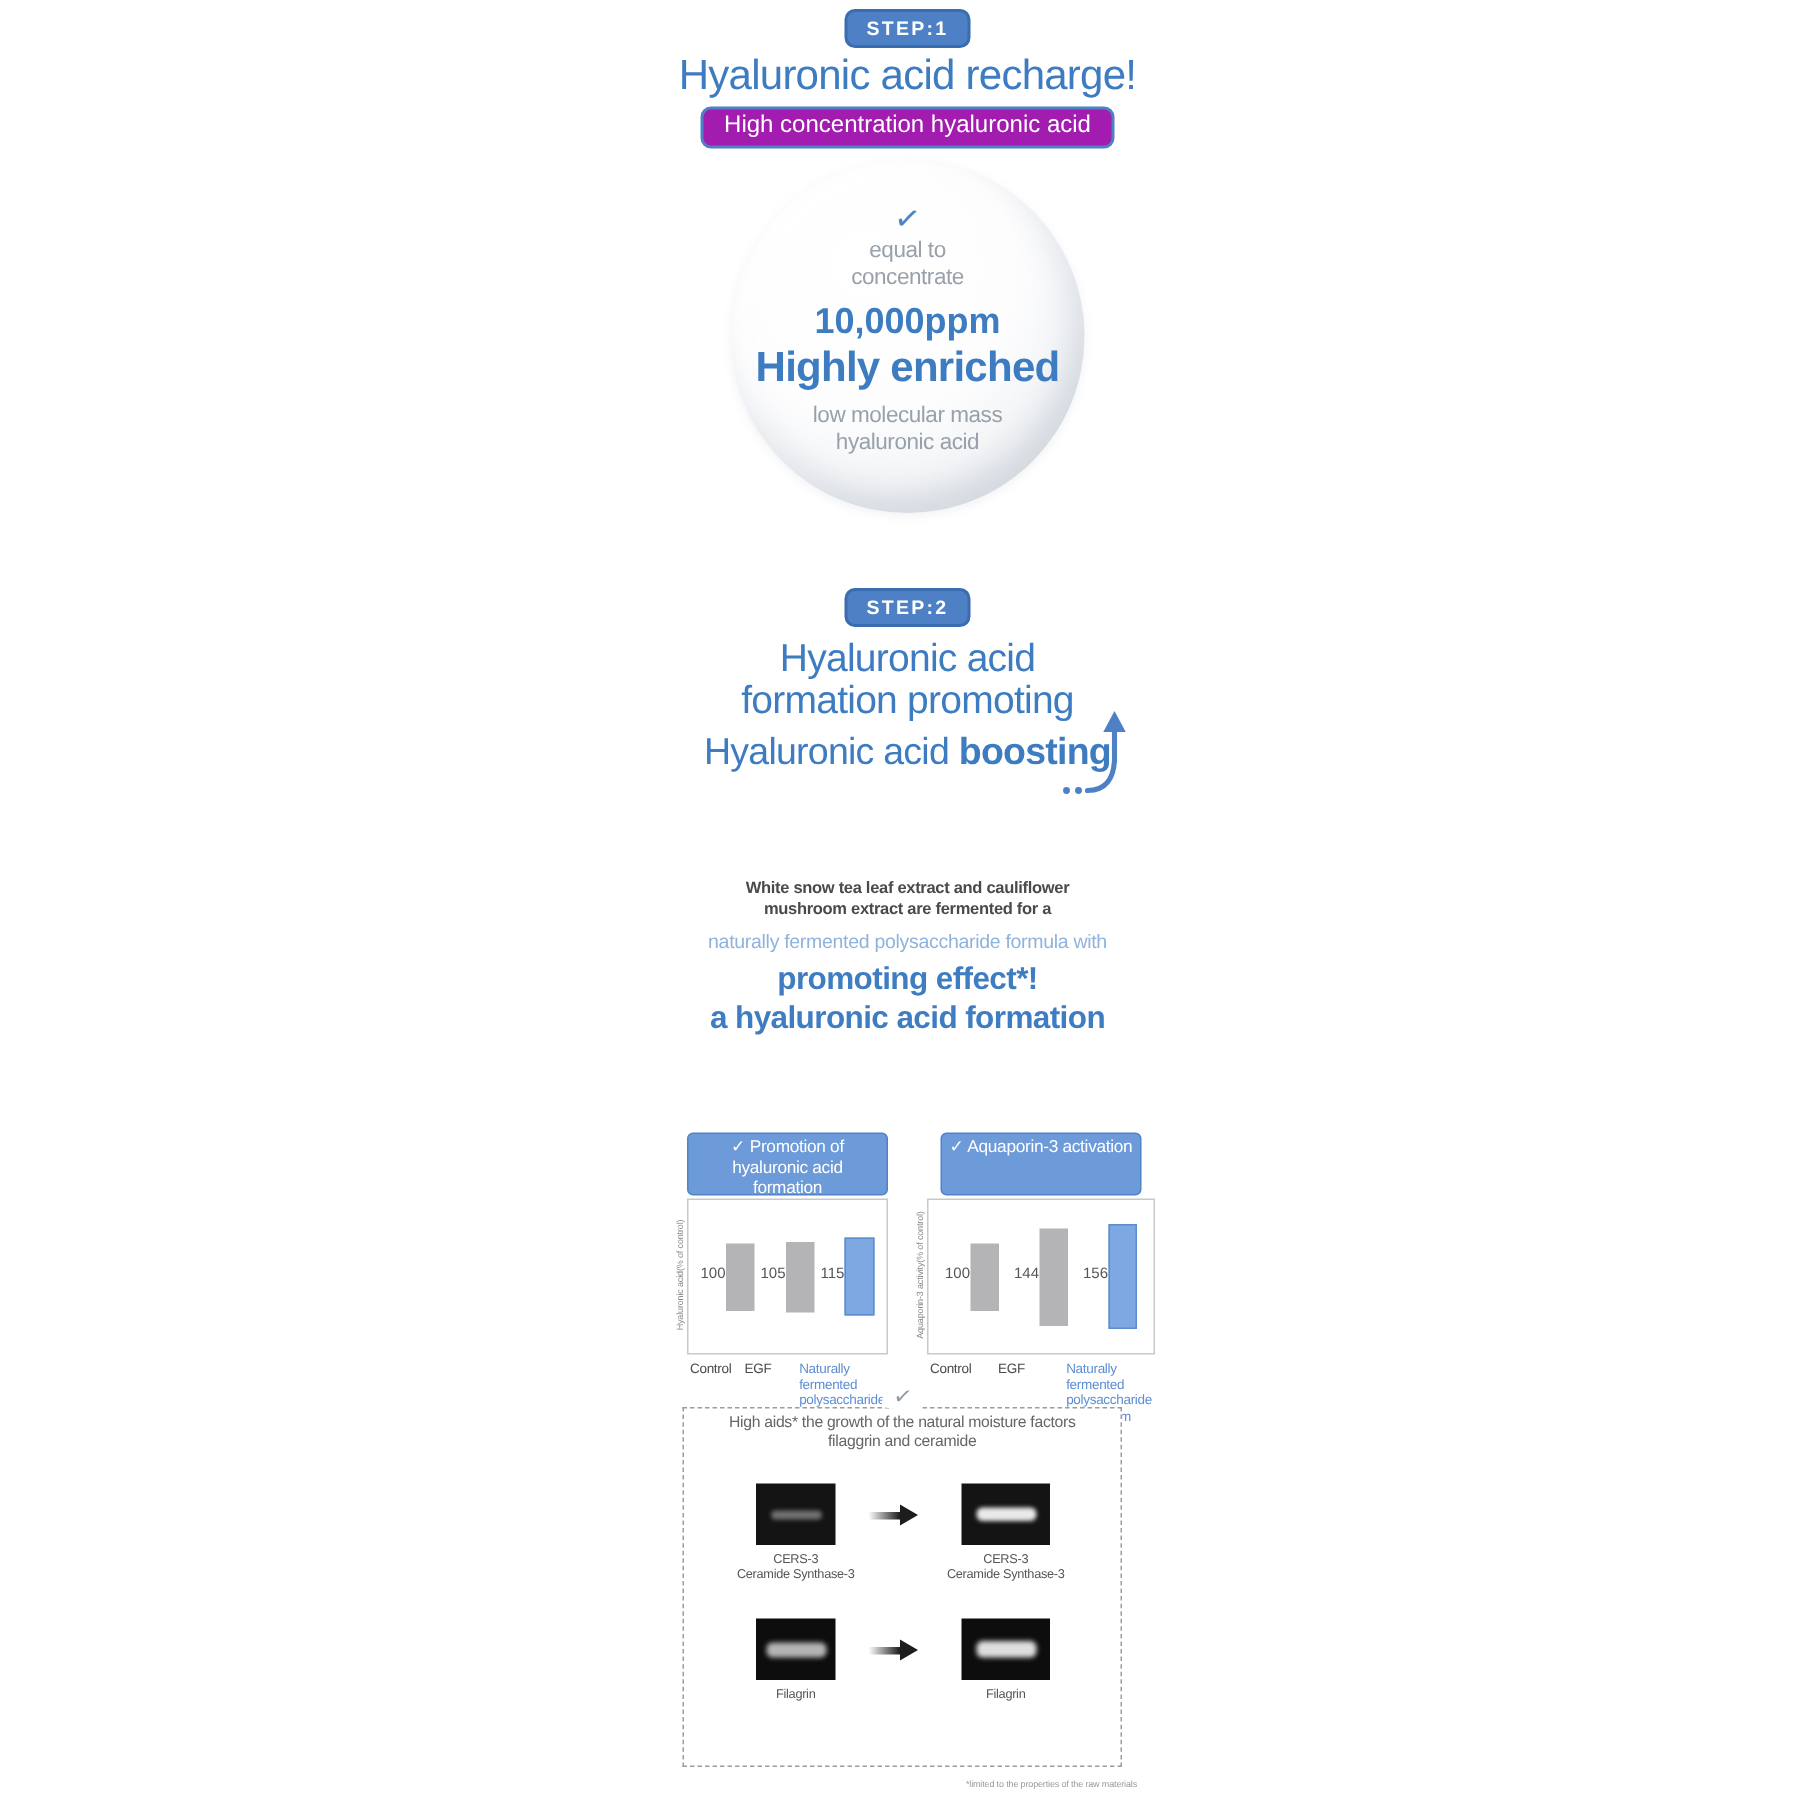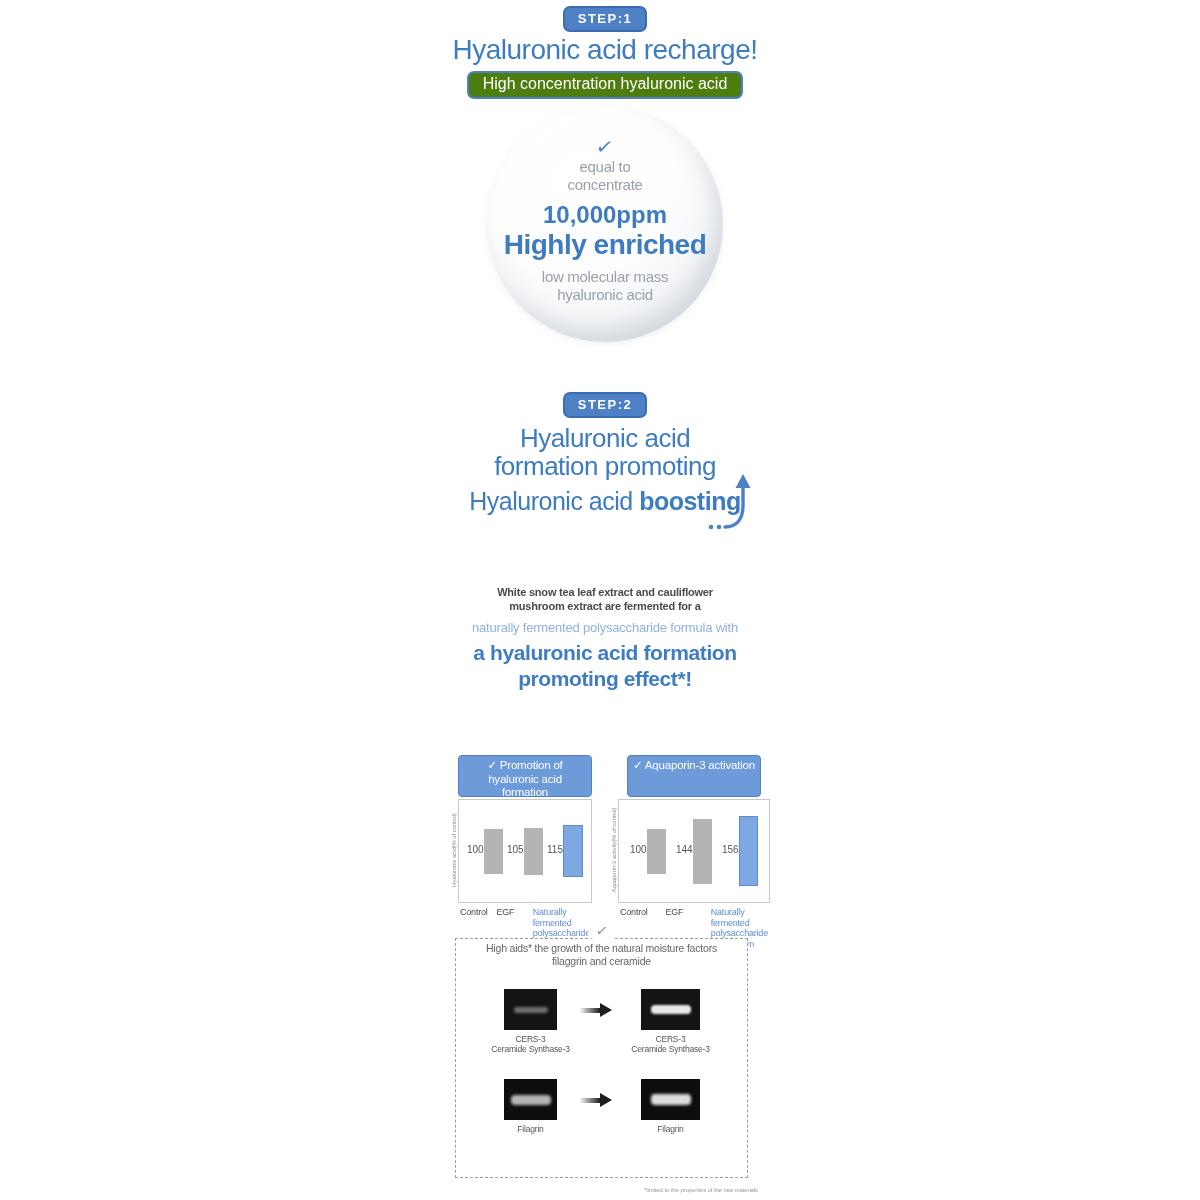--- a/index.html
+++ b/index.html
@@ -10,21 +10,21 @@
   }
   .col { position:absolute; left:445px; width:320px; text-align:center; }
 
   
   .step-badge {
     display:inline-block; background:#4d80c4; border:2px solid #3a6cb0; color:#fff;
     font-size:13px; font-weight:bold; letter-spacing:1.5px;
     padding:3px 13px 4px; border-radius:7px;
   }
   .pill {
-    display:inline-block; background:#4d7c0f; border:2px solid #4d80c4; color:#fff;
+    display:inline-block; background:#a21caf; border:2px solid #4d80c4; color:#fff;
     font-size:16px; padding:2px 14px 4px; border-radius:7px; margin-top:5px;
   }
   .poly-pill {
     display:inline-block; background:#6f9ad4; border:1px solid #5585c5; color:#fff;
     font-size:16px; padding:2px 16px 4px; border-radius:6px;
   }
 
   
   .h1-title { color:#3e7cc1; font-size:28px; font-weight:500; margin-top:2px; letter-spacing:-0.5px; }
 
@@ -141,22 +141,22 @@
         <polygon points="28.5,17 36,3 43.5,17" fill="#4d80c4"></polygon>
       </svg>
     </div>
   </section>
 
   <section class="col" style="top:586px;">
     <div class="para-dark">White snow tea leaf extract and cauliflower</div>
     <div class="para-dark">mushroom extract are fermented for a</div>
     <div class="para-light">naturally fermented polysaccharide formula with</div>
     <div class="para-big">
+      <div>promoting effect*!</div>
       <div>a hyaluronic acid formation</div>
-      <div>promoting effect*!</div>
     </div>
   </section>
 
   <section class="charts">
     <div class="chart-group" data-chart="0">
       <div class="chart-badge-wrap">
         <div class="chart-badge">✓ Promotion of hyaluronic acid formation</div>
       </div>
       <div class="plot">
         <div class="ylab">Hyaluronic acid(% of control)</div>

